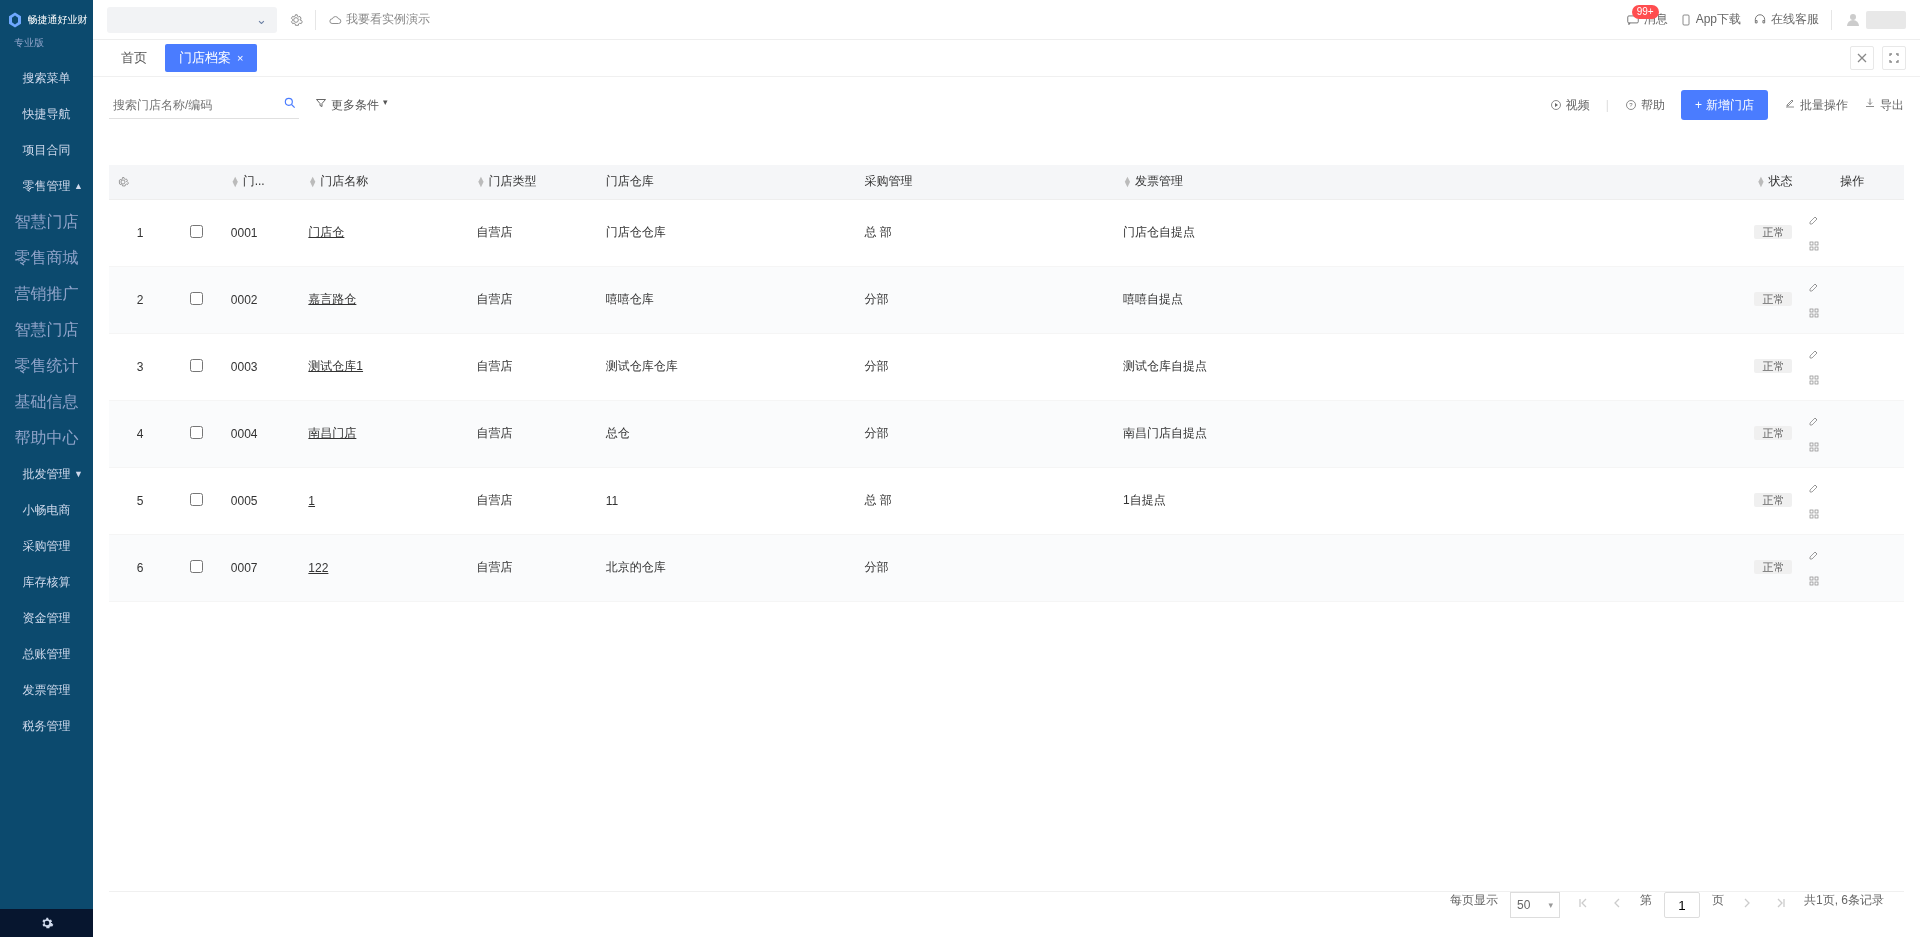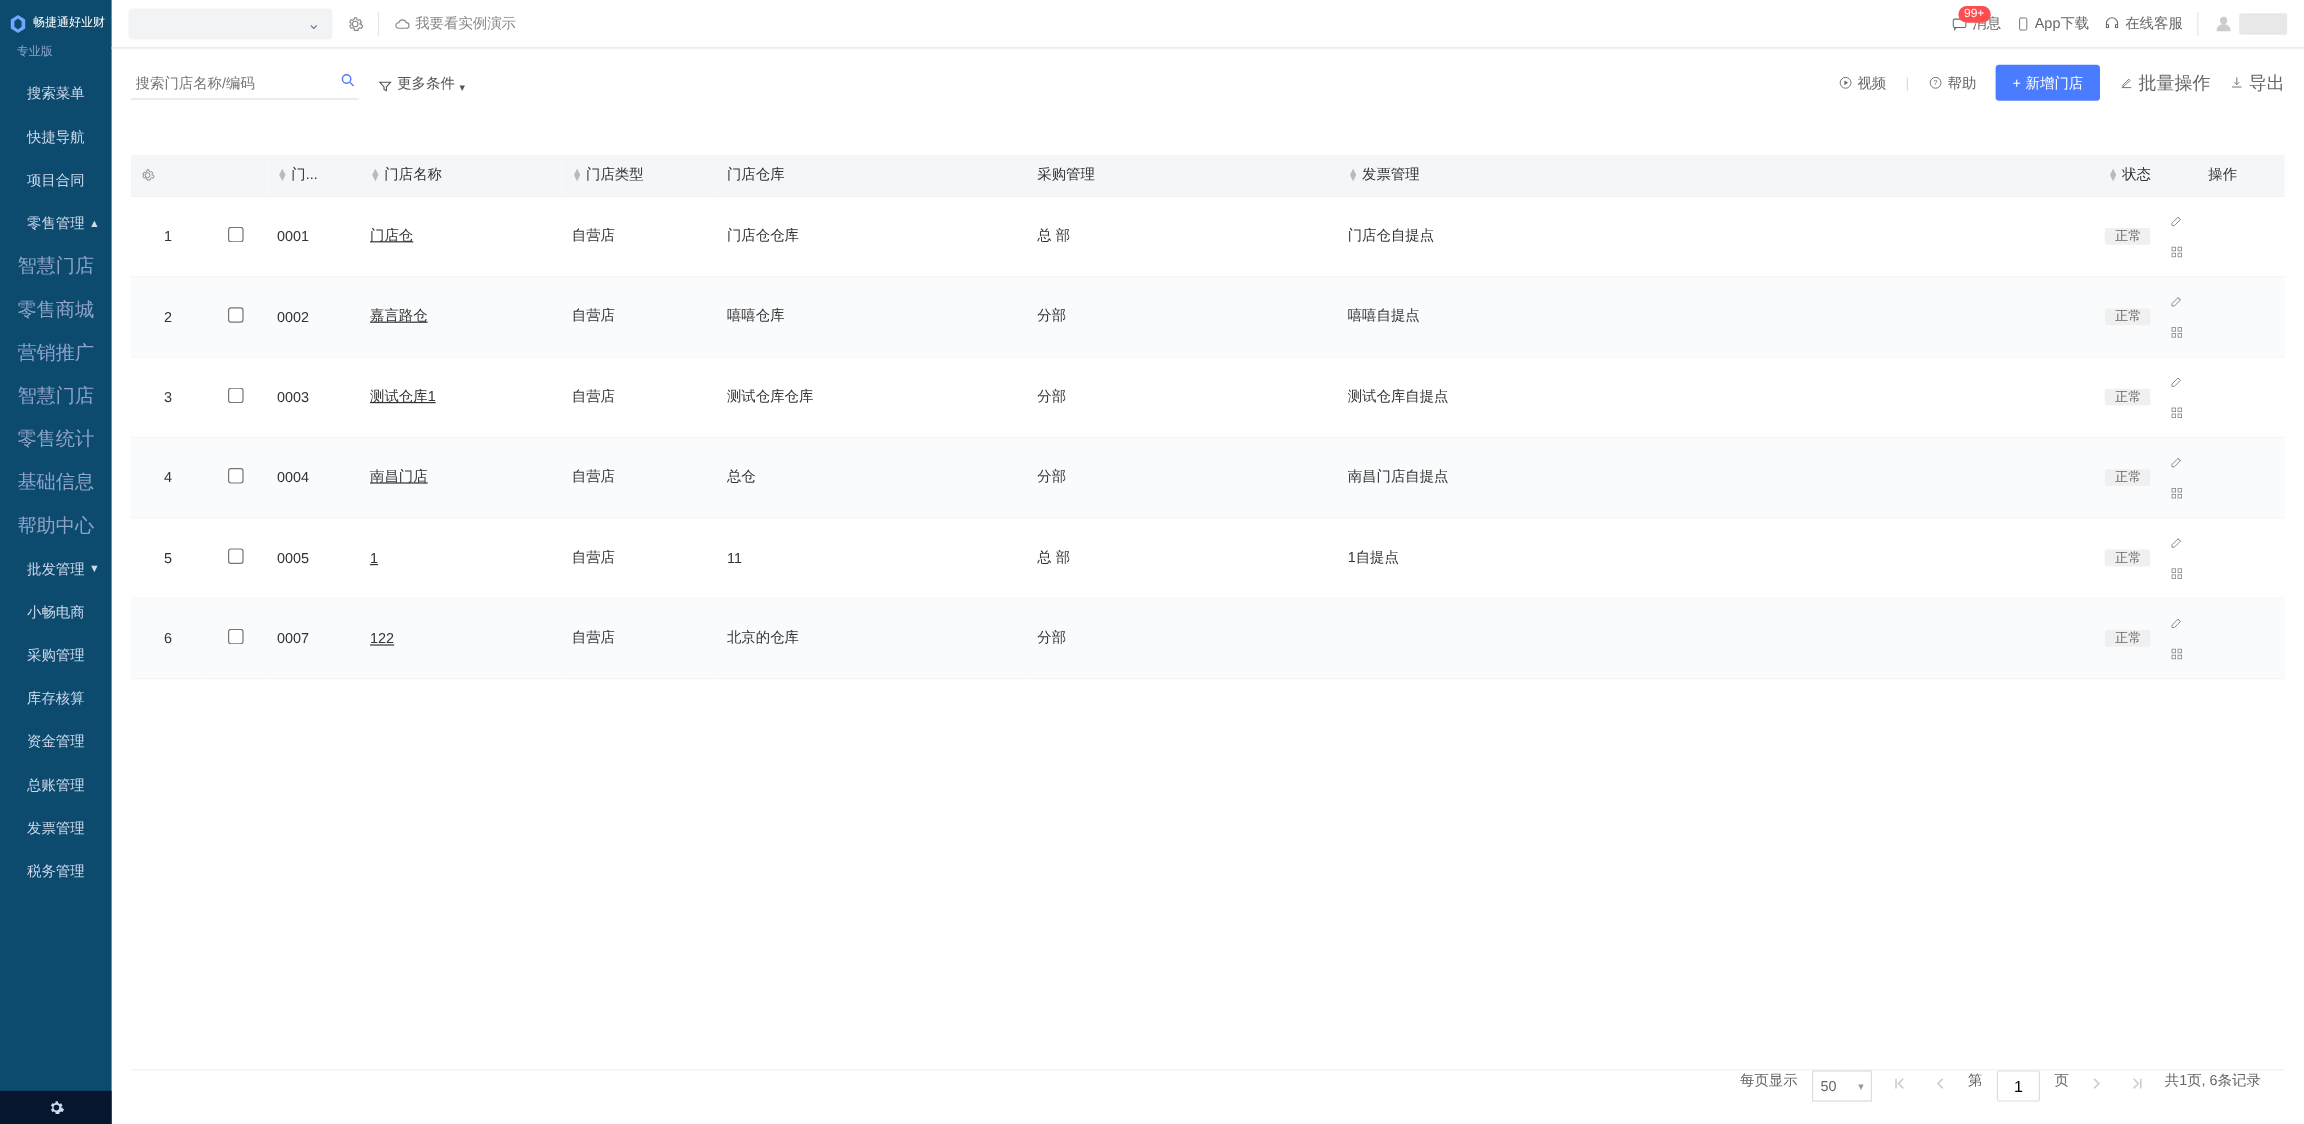--- a/index.html
+++ b/index.html
@@ -41,25 +41,25 @@
 .tabstrip-action { width: 24px; height: 24px; display: flex; align-items: center; justify-content: center; cursor: pointer; border: 1px solid #e8e8e8; border-radius: 2px; }
 
 
 .content { flex: 1; padding: 0 16px 0 16px; display: flex; flex-direction: column; min-height: 0; border-top: 1px solid #f0f0f0; gap: 32px; }
 
 
 .toolbar { height: 56px; display: flex; align-items: center; gap: 16px; }
 .search-box { position: relative; width: 190px; }
 .search-input { width: 100%; height: 28px; border: none; border-bottom: 1px solid #e0e0e0; padding: 0 26px 0 4px; font-size: 12px; outline: none; }
 .search-icon { position: absolute; right: 2px; top: 5px; color: #4a7cff; cursor: pointer; }
-.more-cond { display: flex; align-items: flex-end; gap: 4px; color: #555; cursor: pointer; font-size: 12px; }
+.more-cond { display: flex; align-items: flex-start; gap: 4px; color: #555; cursor: pointer; font-size: 12px; }
 .toolbar-spacer { flex: 1; }
 .toolbar-link { display: flex; align-items: center; gap: 4px; color: #666; cursor: pointer; font-size: 12px; }
 .btn-primary { background: #4a7cff; color: #fff; height: 30px; padding: 0 14px; border: none; border-radius: 3px; cursor: pointer; display: flex; align-items: center; gap: 4px; font-size: 12px; }
-.toolbar-soft { display: flex; align-items: center; gap: 4px; color: #666; cursor: pointer; font-size: 15px; }
+.toolbar-soft { display: flex; align-items: flex-start; gap: 4px; color: #666; cursor: pointer; font-size: 12px; }
 
 
 .table-wrap { flex: 1; overflow: auto; }
 table { width: 100%; border-collapse: collapse; table-layout: fixed; }
 thead th { background: #f5f6f8; height: 34px; text-align: left; padding: 0 8px; font-weight: normal; color: #333; font-size: 12px; border-bottom: 1px solid #eee; position: relative; }
 thead th .sort { color: #bbb; font-size: 9px; margin-right: 3px; display: inline-flex; flex-direction: column; line-height: 5px; vertical-align: middle; }
 tbody td { height: 26px; padding: 0 8px; font-size: 12px; border-bottom: 1px solid #f5f5f5; }
 tbody tr:nth-child(even) { background: #fafbfc; }
 .col-idx { width: 48px; text-align: center; }
 .col-chk { width: 40px; text-align: center; }
@@ -197,20 +197,43 @@
       <div class="topbar-divider"></div>
       <div class="topbar-right-item">
         <svg width="18" height="18" viewBox="0 0 24 24">
             <circle cx="12" cy="8" r="4" fill="#ccc"></circle>
             <path d="M4 20a8 8 0 0 1 16 0" fill="#ccc"></path>
           </svg>
         <span class="avatar-name"></span>
       </div>
     </div>
 
+    <div class="tabstrip">
+      <div id="tabs-container" style="display:flex;gap:4px;">
+          <div class="tab">
+            <span>首页</span>
+          </div>
+          <div class="tab active">
+            <span>门店档案</span>
+            <span class="close">×</span>
+          </div>
+        </div>
+      <div class="tabstrip-actions">
+        <div class="tabstrip-action">
+          <svg width="10" height="10" viewBox="0 0 10 10">
+              <path stroke="#888" stroke-width="1.3" d="M1 1l8 8M9 1l-8 8"></path>
+            </svg>
+        </div>
+        <div class="tabstrip-action">
+          <svg width="10" height="10" viewBox="0 0 10 10">
+              <path stroke="#888" stroke-width="1.3" fill="none" d="M1 3V1h2M9 3V1H7M1 7v2h2M9 7v2H7"></path>
+            </svg>
+        </div>
+      </div>
+    </div>
 
     <div class="content">
 
       <div class="toolbar">
         <div class="search-box">
           <input class="search-input" placeholder="搜索门店名称/编码" style="">
           <span class="search-icon">
             <svg width="14" height="14" viewBox="0 0 24 24">
                 <circle cx="10" cy="10" r="6" fill="none" stroke="#4a7cff" stroke-width="2"></circle>
                 <path stroke="#4a7cff" stroke-width="2" d="M15 15l5 5"></path>

